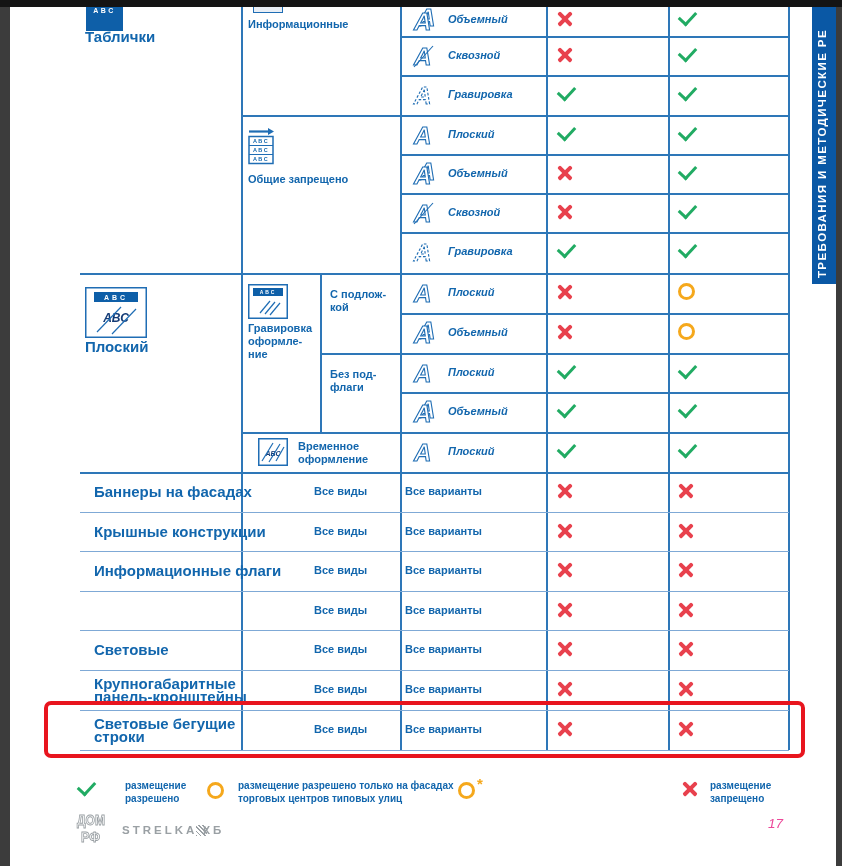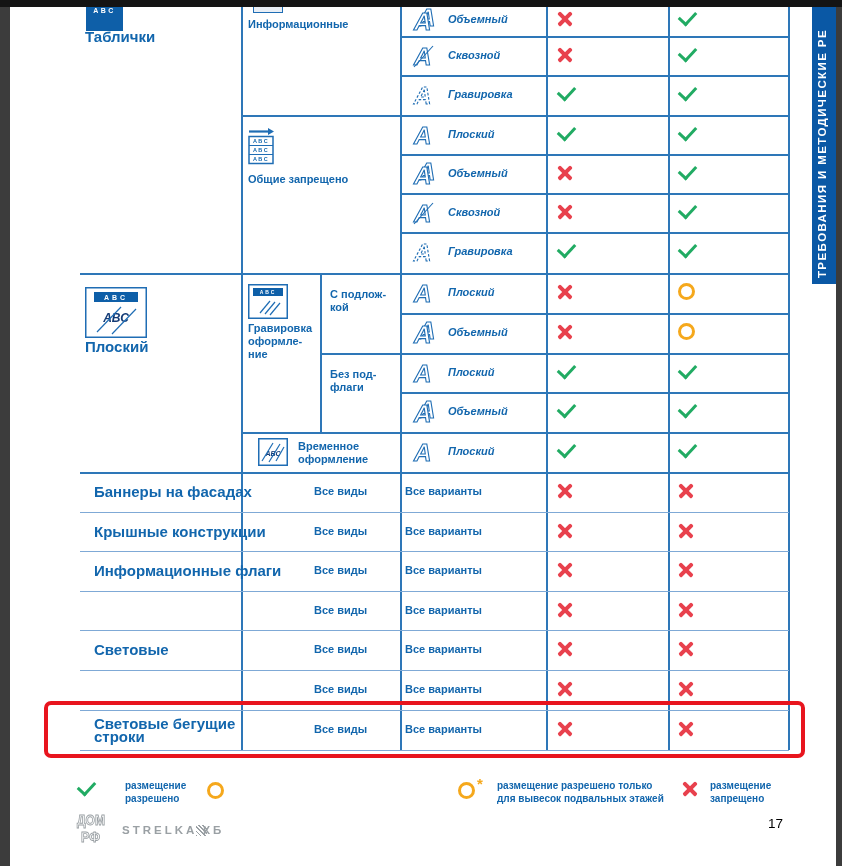--- a/index.html
+++ b/index.html
@@ -46,21 +46,21 @@
     border:1.5px solid #1f6db4;box-sizing:border-box;}
   
   .red-box{position:absolute;left:34px;top:694px;width:761px;height:57px;border:4px solid #e8151e;
     border-radius:7px;box-sizing:border-box;z-index:3;}
   
   .legend-text{position:absolute;font-weight:bold;font-size:10px;line-height:12.5px;color:#1266ad;white-space:pre-line;}
   
   .studio{position:absolute;left:112px;top:817px;color:#9aa0a4;font-size:11.5px;letter-spacing:3px;font-weight:bold;}
   .hatch{position:absolute;left:186px;top:818px;width:11px;height:11px;
     background:repeating-linear-gradient(45deg,#9aa0a4 0 1.2px,transparent 1.2px 3px);}
-  .pageno{position:absolute;left:758px;top:809px;color:#000000;font-size:13.5px;}
+  .pageno{position:absolute;left:758px;top:809px;color:#ec4899;font-size:13.5px;font-style:italic;}
 </style>
 </head>
 <body>
 
 <div class="stage">
   <div class="topbar"></div>
 
   <div class="page">
 
     <div>
@@ -286,20 +286,22 @@
       <span class="mark m2" data-type="cross"></span>
     </div>
     <div class="srow" style="top:623px">
       <span class="lbl cat scat">Световые</span>
       <span class="lbl skinds">Все виды</span>
       <span class="lbl svariants">Все варианты</span>
       <span class="mark m1" data-type="cross"></span>
       <span class="mark m2" data-type="cross"></span>
     </div>
     <div class="srow" style="top:663px">
+      <span class="lbl cat scat two">Крупногабаритные
+панель-кронштейны</span>
       <span class="lbl skinds">Все виды</span>
       <span class="lbl svariants">Все варианты</span>
       <span class="mark m1" data-type="cross"></span>
       <span class="mark m2" data-type="cross"></span>
     </div>
     <div class="srow" style="top:703px">
       <span class="lbl cat scat two">Световые бегущие
 строки</span>
       <span class="lbl skinds">Все виды</span>
       <span class="lbl svariants">Все варианты</span>
@@ -307,23 +309,23 @@
       <span class="mark m2" data-type="cross"></span>
     </div>
 
     <div class="red-box"></div>
 
     <div style="position:absolute;left:0;top:768px;width:790px;height:40px">
       <span class="mark" style="left:66px;top:4px" data-type="check"></span>
       <span class="legend-text" style="left:115px;top:5px">размещение
 разрешено</span>
       <span class="mark" style="left:196px;top:6px" data-type="circle"></span>
+      <span class="legend-text" style="left:228px;top:5px">размещение разрешено только на фасадах
+торговых центров типовых улиц</span>
       <span class="mark" style="left:447px;top:6px" data-type="circle-star"></span>
-      <span class="legend-text" style="left:487px;top:5px">размещение разрешено только
-для вывесок подвальных этажей</span>
       <span class="mark" style="left:671px;top:4px" data-type="cross"></span>
       <span class="legend-text" style="left:700px;top:5px">размещение
 запрещено</span>
     </div>
 
     <span style="position:absolute;left:66px;top:805px">
       <svg width="32" height="34" viewBox="0 0 32 34">
         <text x="1" y="13" font-size="14" font-weight="bold" fill="none" stroke="#9aa0a4" stroke-width="0.9" textLength="28" lengthAdjust="spacingAndGlyphs">ДОМ</text>
         <text x="5" y="30" font-size="14" font-weight="bold" fill="none" stroke="#9aa0a4" stroke-width="0.9" textLength="19" lengthAdjust="spacingAndGlyphs">РФ</text>
       </svg>

